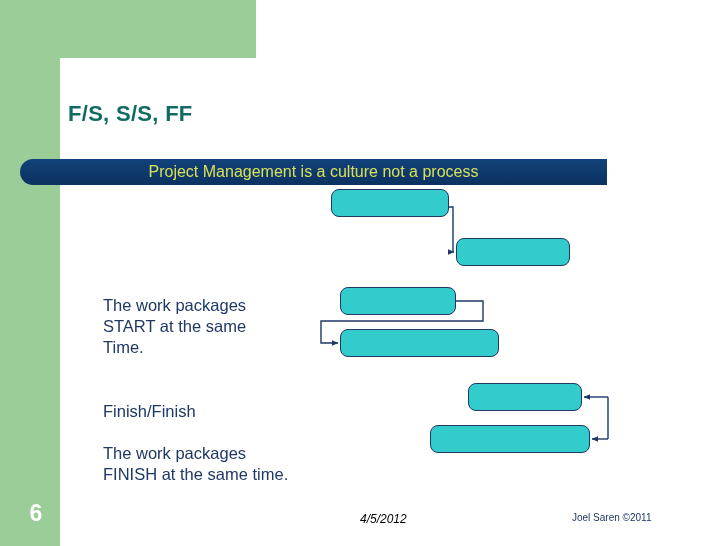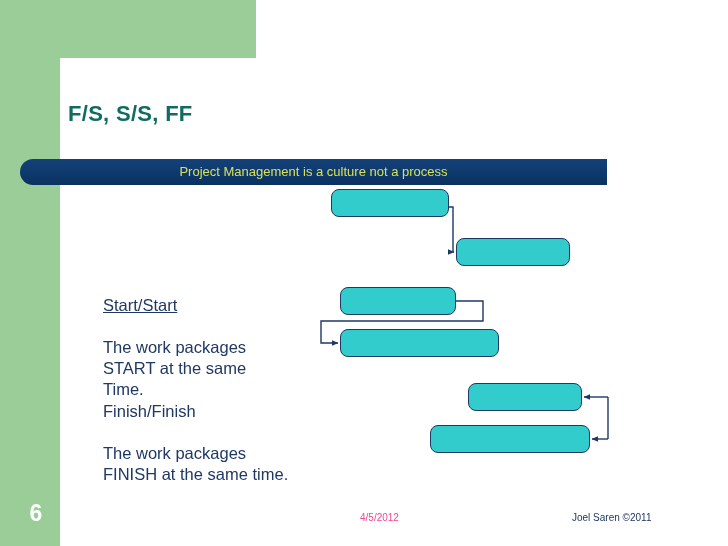--- a/index.html
+++ b/index.html
@@ -74,21 +74,21 @@
   }
   .banner-text {
     position: absolute;
     left: 0;
     top: 0;
     width: 587px;
     height: 26px;
     line-height: 26px;
     text-align: center;
     color: #D8E05A;
-    font-size: 13px;
+    font-size: 16px;
     white-space: nowrap;
   }
 
   
   .body-text {
     position: absolute;
     color: #1F3864;
     font-size: 16.5px;
     line-height: 21px;
     white-space: pre-line;
@@ -127,23 +127,24 @@
     width: 32px;
     text-align: center;
     color: #ffffff;
     font-size: 23px;
     font-weight: bold;
   }
   .footer-date {
     position: absolute;
     left: 360px;
     top: 512px;
-    color: #ec4899;
-    font-size: 10px;
-    white-space: nowrap;
+    color: #000000;
+    font-size: 12px;
+    white-space: nowrap;
+    font-style: italic;
   }
   .footer-credit {
     position: absolute;
     left: 572px;
     top: 512px;
     color: #1F3864;
     font-size: 10px;
     white-space: nowrap;
   }
 </style>
@@ -157,21 +158,20 @@
   <div class="bg-white-panel"></div>
 
   <div class="slide-title">F/S, S/S, FF</div>
 
   <div class="banner">
     <div class="banner-text">Project Management is a culture not a process</div>
   </div>
 
 
   <div class="body-text" id="blk-ss">
-    <div class="u">Start/Start</div>
     <div>The work packages
 START at the same
 Time.</div>
   </div>
 
   <div class="body-text" id="blk-ff">
     <div>Finish/Finish</div>
     <div>The work packages
 FINISH at the same time.</div>
   </div>

